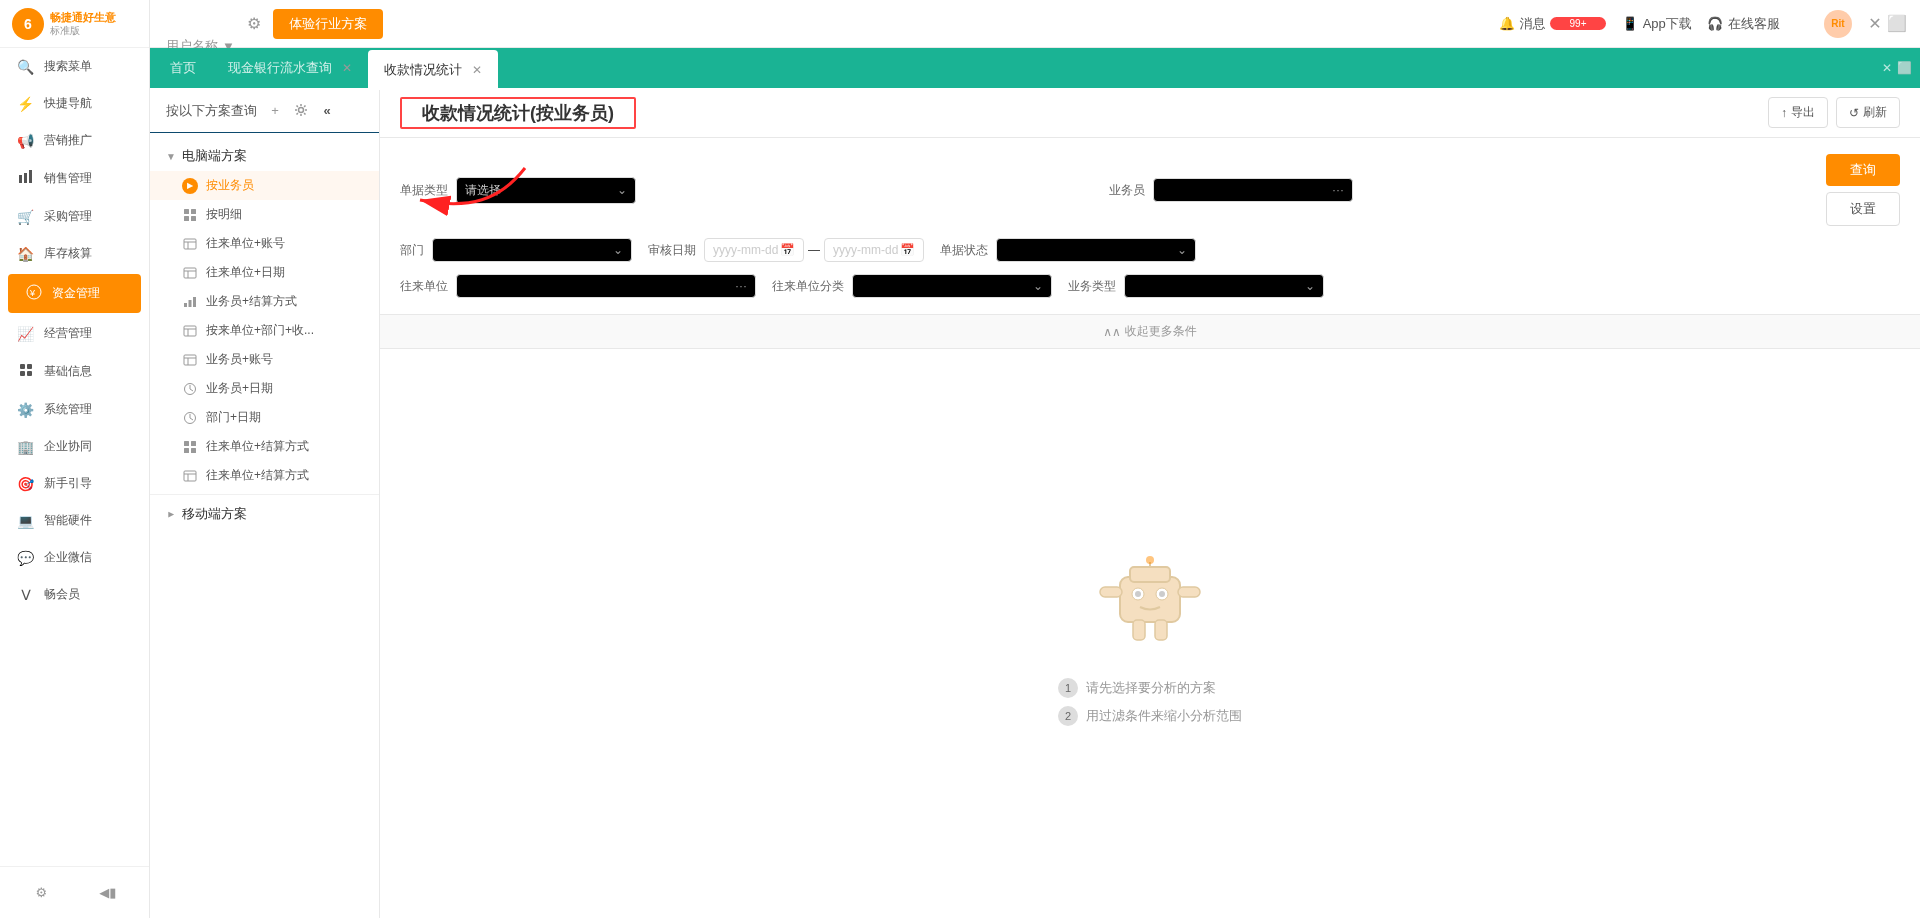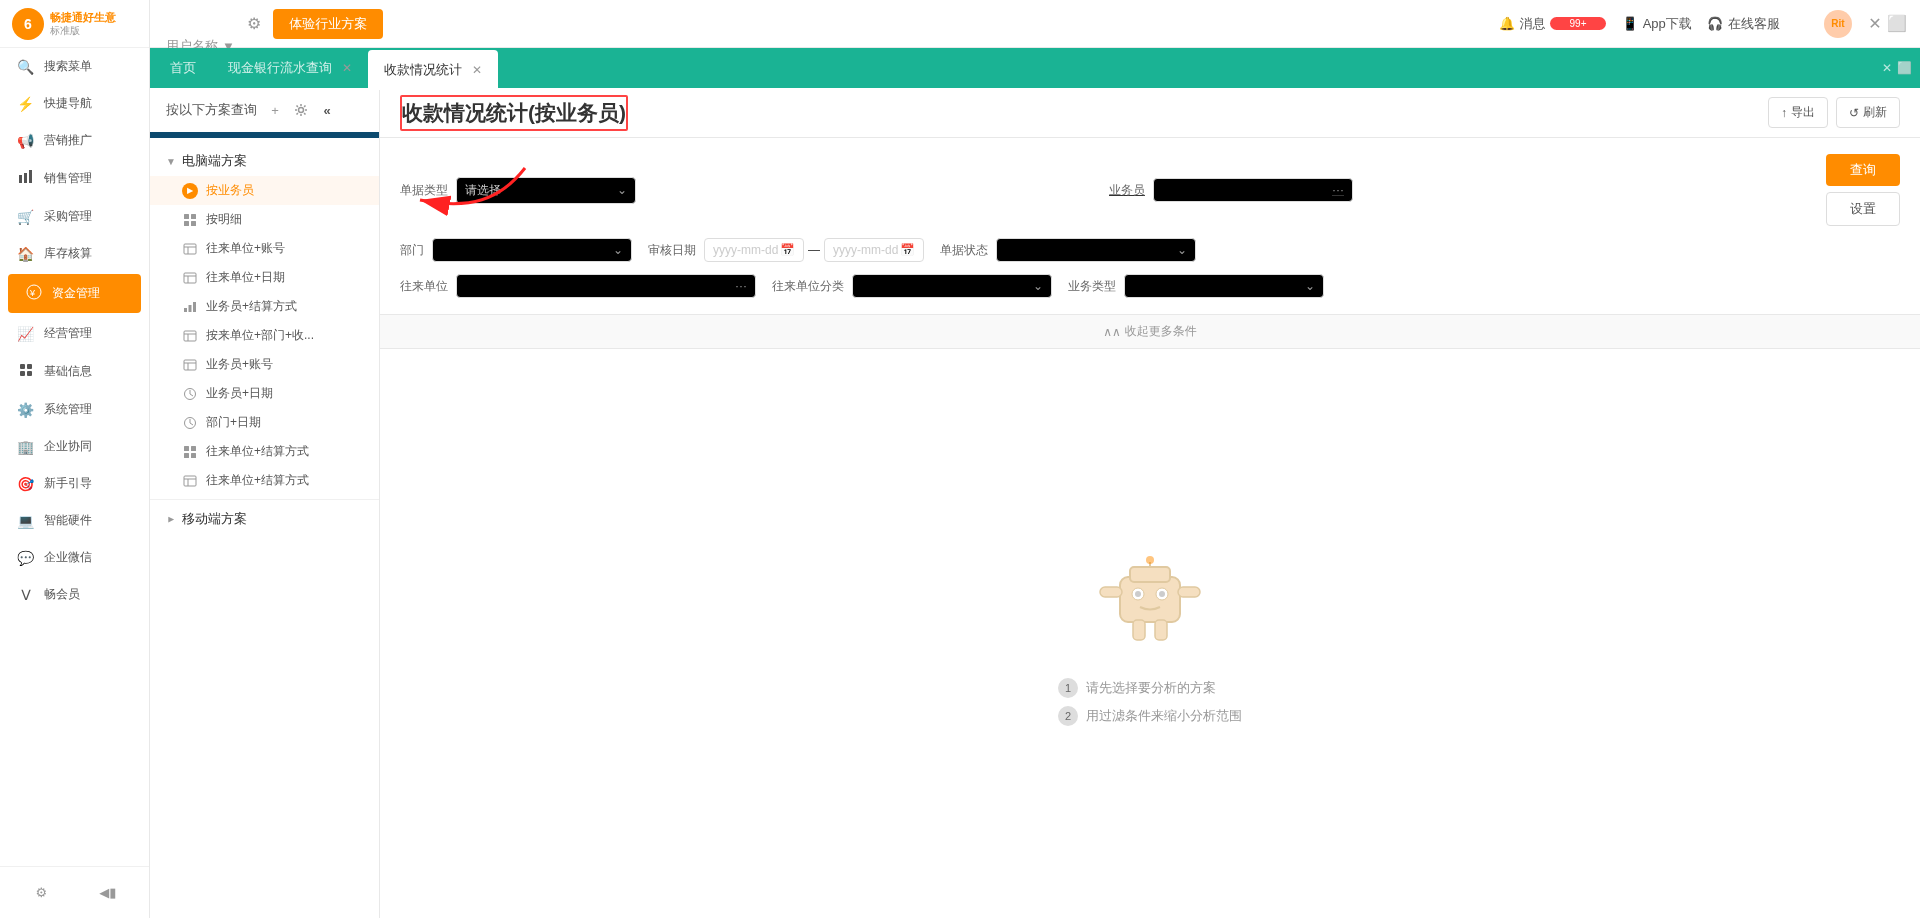--- a/index.html
+++ b/index.html
@@ -43,42 +43,42 @@
     .tab-item { height: 40px; display: flex; align-items: center; padding: 0 16px; color: rgba(255,255,255,0.8); cursor: pointer; font-size: 13px; position: relative; gap: 6px; }
     .tab-item.active { background: #fff; color: #333; border-radius: 4px 4px 0 0; margin-top: 4px; }
     .tab-item:first-child { padding-left: 20px; }
     .tab-close { color: #999; font-size: 12px; cursor: pointer; margin-left: 4px; }
 
     
     .content-area { flex: 1; background: #f5f5f5; display: flex; overflow: hidden; }
 
     
     .scheme-panel { width: 230px; background: #fff; border-right: 1px solid #e8e8e8; display: flex; flex-direction: column; flex-shrink: 0; }
-    .scheme-header { display: flex; align-items: center; padding: 12px 16px; border-bottom: 6px solid #0c4a6e; font-size: 13px; color: #555; gap: 8px; }
+    .scheme-header { display: flex; align-items: flex-end; padding: 12px 16px; border-bottom: 1px solid #0c4a6e; font-size: 13px; color: #555; gap: 8px; }
     .scheme-header-icons { display: flex; gap: 6px; }
     .icon-btn { width: 20px; height: 20px; display: flex; align-items: center; justify-content: center; cursor: pointer; color: #999; border-radius: 3px; }
 
     .scheme-tree { flex: 1; overflow-y: auto; padding: 8px 0; }
     .tree-section { margin-bottom: 4px; }
     .tree-section-header { display: flex; align-items: center; padding: 6px 16px; cursor: pointer; font-size: 13px; color: #333; }
     .tree-arrow { margin-right: 6px; color: #999; font-size: 10px; }
     .tree-section-label { flex: 1; }
 
     .tree-item { display: flex; align-items: center; padding: 6px 16px 6px 32px; cursor: pointer; font-size: 12px; color: #555; }
     .tree-item.active { color: #ff8c00; background: #fff7f0; }
     .tree-item-icon { width: 16px; height: 16px; margin-right: 8px; display: flex; align-items: center; justify-content: center; }
     .orange-circle { width: 16px; height: 16px; border-radius: 50%; background: #ff8c00; display: flex; align-items: center; justify-content: center; color: white; font-size: 8px; }
 
     
     .right-content { flex: 1; display: flex; flex-direction: column; overflow: hidden; }
 
     
     .page-header { background: #fff; padding: 0 20px; display: flex; align-items: center; justify-content: space-between; height: 50px; border-bottom: 1px solid #e8e8e8; }
     .page-title-area { display: flex; align-items: center; }
-    .page-title { font-size: 21px; font-weight: bold; color: #333; border: 2px solid #ff4444; padding: 2px 0; border-radius: 2px; }
+    .page-title { font-size: 18px; font-weight: bold; color: #333; border: 2px solid #ff4444; padding: 2px 20px; border-radius: 2px; }
     .page-actions { display: flex; gap: 8px; }
     .action-btn { display: flex; align-items: center; gap: 4px; padding: 6px 12px; border: 1px solid #ddd; border-radius: 4px; cursor: pointer; background: #fff; color: #555; font-size: 12px; }
 
     
     .filter-area { background: #fff; padding: 16px 20px; border-bottom: 1px solid #e8e8e8; }
     .filter-row { display: flex; align-items: center; gap: 16px; margin-bottom: 12px; flex-wrap: wrap; }
     .filter-row:last-child { margin-bottom: 0; }
 
     .filter-item { display: flex; align-items: center; gap: 8px; }
     .filter-label { color: #666; font-size: 12px; white-space: nowrap; }
@@ -449,21 +449,21 @@
           <div class="filter-row">
 
             <div class="filter-item">
               <span class="filter-label">单据类型</span>
               <div class="select-input" style="min-width:180px;">
                 <span style="color:#ccc;">请选择</span>
                 <span class="select-arrow">⌄</span>
               </div>
             </div>
 
-            <div class="filter-item" style="margin-left:auto;text-decoration:underline;">
+            <div class="filter-item" style="margin-left:auto;">
               <span class="filter-label">业务员</span>
               <div class="select-input" style="min-width:200px;">
                 <span style="color:#ccc;"></span>
                 <span style="color:#999;">···</span>
               </div>
             </div>
 
             <div class="btn-group">
               <button class="query-btn">查询</button>
               <button class="settings-btn">设置</button>

